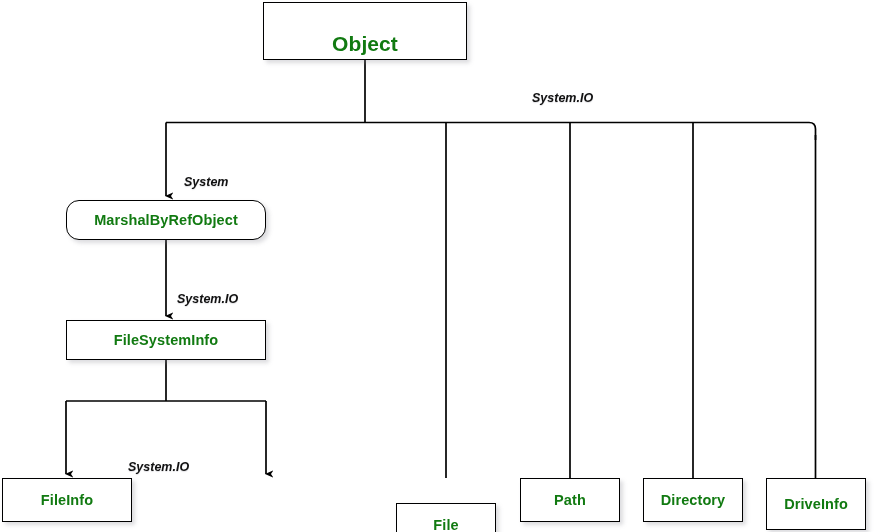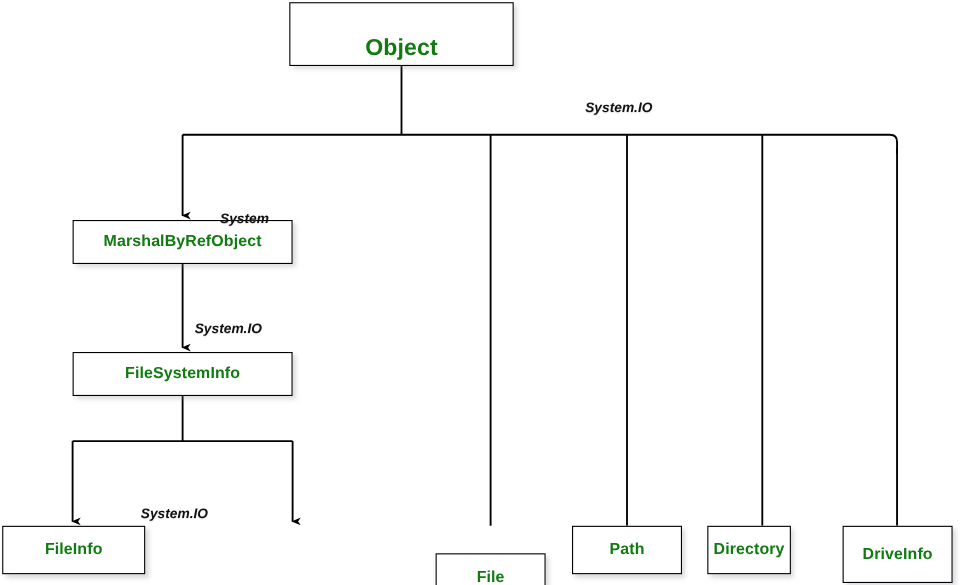--- a/index.html
+++ b/index.html
@@ -92,50 +92,50 @@
 
       <line x1="66" y1="401" x2="66" y2="474" marker-end="url(#arrowhead)"></line>
       <line x1="266" y1="401" x2="266" y2="474" marker-end="url(#arrowhead)"></line>
     </g>
   </svg>
 
   <div class="node-box root" style="left:263px; top:2px; width:204px; height:58px;">
     <span class="node-label">Object</span>
   </div>
 
-  <div class="node-box" style="left:66px; top:200px; width:200px; height:40px;">
+  <div class="node-box" style="left:66px; top:200px; width:200px; height:40px;border-radius:13px;">
     <span class="node-label">MarshalByRefObject</span>
   </div>
 
   <div class="node-box" style="left:66px; top:320px; width:200px; height:40px;">
     <span class="node-label">FileSystemInfo</span>
   </div>
 
   <div class="node-box" style="left:2px; top:478px; width:130px; height:44px;">
     <span class="node-label">FileInfo</span>
   </div>
 
 
   <div class="node-box" style="left:396px; top:503px; width:100px; height:44px;">
     <span class="node-label">File</span>
   </div>
 
   <div class="node-box" style="left:520px; top:478px; width:100px; height:44px;">
     <span class="node-label">Path</span>
   </div>
 
-  <div class="node-box" style="left:643px; top:478px; width:76px; height:44px;">
+  <div class="node-box" style="left:643px; top:478px; width:100px; height:44px;">
     <span class="node-label">Directory</span>
   </div>
 
   <div class="node-box" style="left:766px; top:478px; width:100px; height:52px;">
     <span class="node-label">DriveInfo</span>
   </div>
 
   <div class="edge-label" style="left:532px; top:91px;">System.IO</div>
 
-  <div class="edge-label" style="left:184px; top:192px;margin-left:16px;">System</div>
+  <div class="edge-label" style="left:184px; top:175px;">System</div>
 
   <div class="edge-label" style="left:177px; top:292px;">System.IO</div>
 
   <div class="edge-label" style="left:128px; top:460px;">System.IO</div>
 
 </div>
 
 </body></html>

